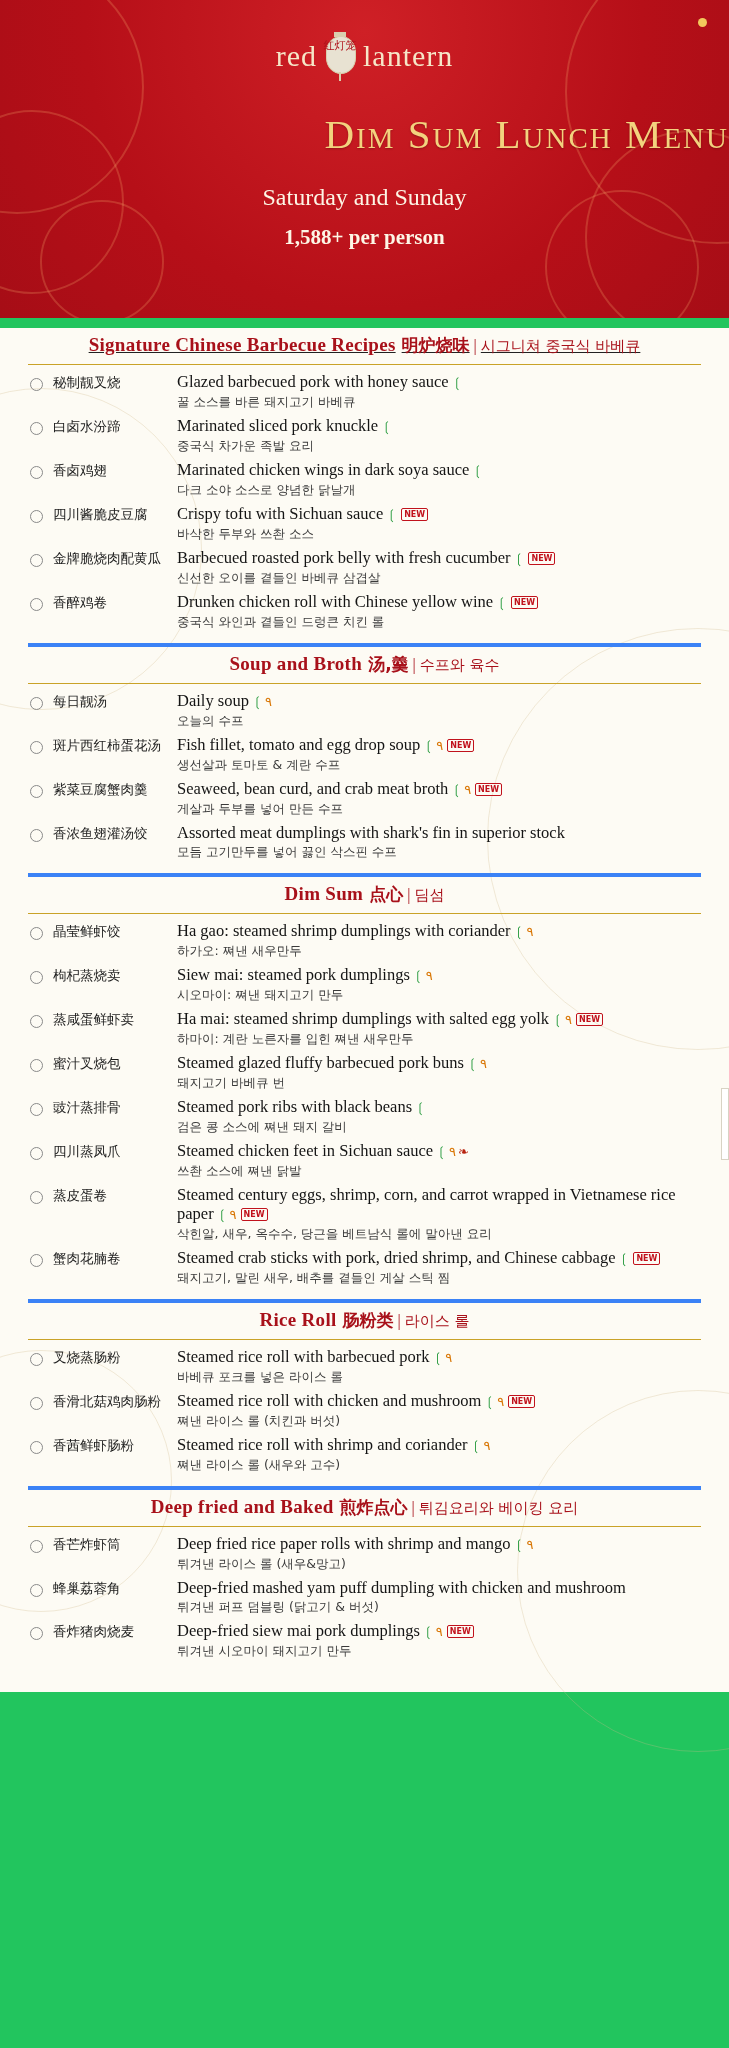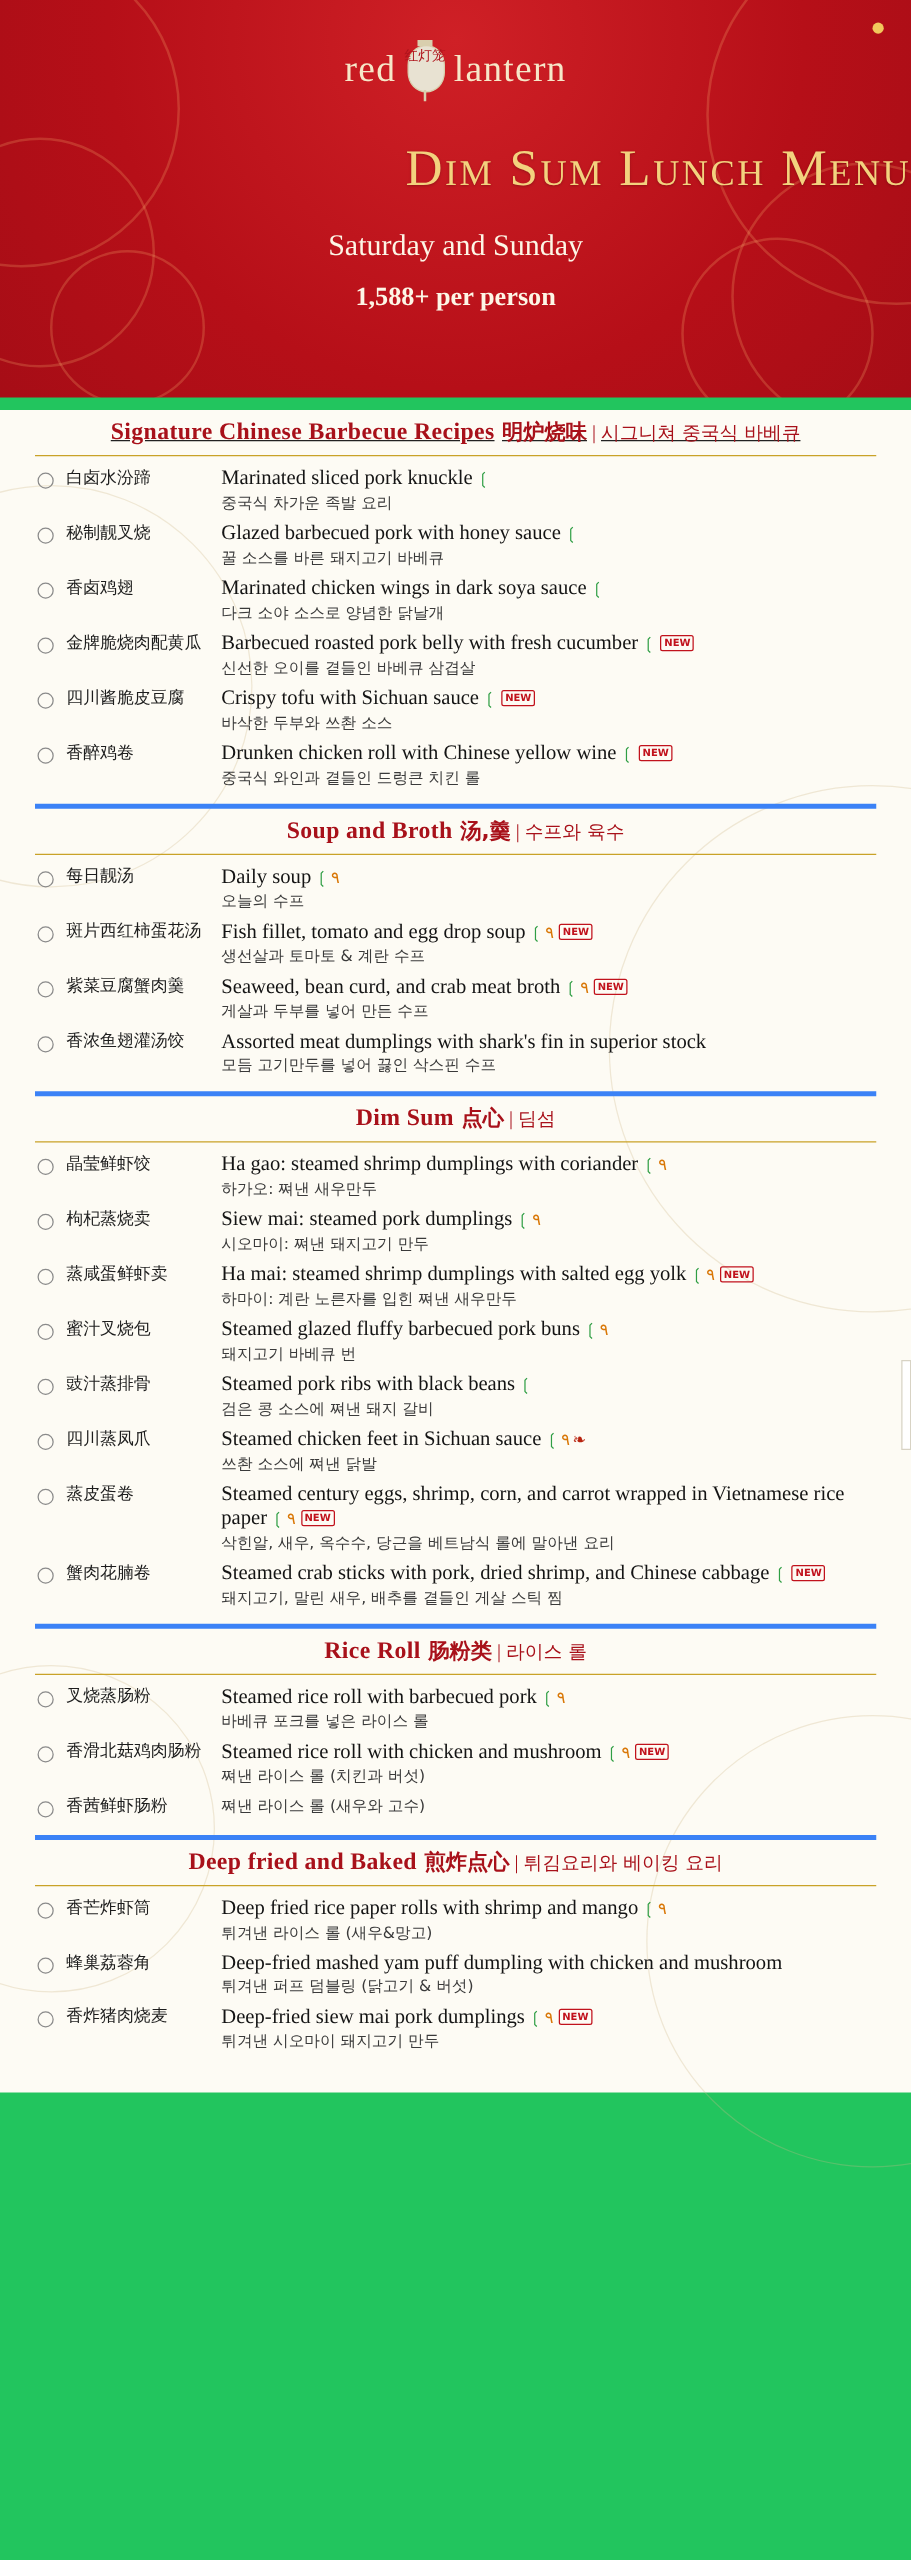--- a/index.html
+++ b/index.html
@@ -297,56 +297,56 @@
     <div class="bg-circle bc2"></div>
     <div class="bg-circle bc3"></div>
     <div class="bg-circle bc4"></div>
 
     <div id="sections-root">
         <div class="section">
           <div class="section-head first"><span class="en">Signature Chinese Barbecue Recipes</span><span class="cn">明炉烧味</span><span class="sep">|</span><span class="kr">시그니쳐 중국식 바베큐</span></div>
           <div class="items">
             <div class="item">
               <div class="circle"></div>
+              <div class="cn-name">秘制靓叉烧</div>
+              <div class="desc">
+                <div class="en"><span>Glazed barbecued pork with honey sauce</span><span class="tags"><span class="tag-veg">❲</span></span></div>
+                <div class="kr">꿀 소스를 바른 돼지고기 바베큐</div>
+              </div>
+            </div>
+            <div class="item">
+              <div class="circle"></div>
               <div class="cn-name">白卤水汾蹄</div>
               <div class="desc">
                 <div class="en"><span>Marinated sliced pork knuckle</span><span class="tags"><span class="tag-veg">❲</span></span></div>
                 <div class="kr">중국식 차가운 족발 요리</div>
               </div>
             </div>
             <div class="item">
               <div class="circle"></div>
-              <div class="cn-name">秘制靓叉烧</div>
-              <div class="desc">
-                <div class="en"><span>Glazed barbecued pork with honey sauce</span><span class="tags"><span class="tag-veg">❲</span></span></div>
-                <div class="kr">꿀 소스를 바른 돼지고기 바베큐</div>
-              </div>
-            </div>
-            <div class="item">
-              <div class="circle"></div>
               <div class="cn-name">香卤鸡翅</div>
               <div class="desc">
                 <div class="en"><span>Marinated chicken wings in dark soya sauce</span><span class="tags"><span class="tag-veg">❲</span></span></div>
                 <div class="kr">다크 소야 소스로 양념한 닭날개</div>
               </div>
             </div>
             <div class="item">
               <div class="circle"></div>
+              <div class="cn-name">四川酱脆皮豆腐</div>
+              <div class="desc">
+                <div class="en"><span>Crispy tofu with Sichuan sauce</span><span class="tags"><span class="tag-veg">❲</span><span class="tag-new">NEW</span></span></div>
+                <div class="kr">바삭한 두부와 쓰촨 소스</div>
+              </div>
+            </div>
+            <div class="item">
+              <div class="circle"></div>
               <div class="cn-name">金牌脆烧肉配黄瓜</div>
               <div class="desc">
                 <div class="en"><span>Barbecued roasted pork belly with fresh cucumber</span><span class="tags"><span class="tag-veg">❲</span><span class="tag-new">NEW</span></span></div>
                 <div class="kr">신선한 오이를 곁들인 바베큐 삼겹살</div>
-              </div>
-            </div>
-            <div class="item">
-              <div class="circle"></div>
-              <div class="cn-name">四川酱脆皮豆腐</div>
-              <div class="desc">
-                <div class="en"><span>Crispy tofu with Sichuan sauce</span><span class="tags"><span class="tag-veg">❲</span><span class="tag-new">NEW</span></span></div>
-                <div class="kr">바삭한 두부와 쓰촨 소스</div>
               </div>
             </div>
             <div class="item">
               <div class="circle"></div>
               <div class="cn-name">香醉鸡卷</div>
               <div class="desc">
                 <div class="en"><span>Drunken chicken roll with Chinese yellow wine</span><span class="tags"><span class="tag-veg">❲</span><span class="tag-new">NEW</span></span></div>
                 <div class="kr">중국식 와인과 곁들인 드렁큰 치킨 롤</div>
               </div>
             </div>
@@ -474,20 +474,21 @@
               <div class="cn-name">香滑北菇鸡肉肠粉</div>
               <div class="desc">
                 <div class="en"><span>Steamed rice roll with chicken and mushroom</span><span class="tags"><span class="tag-veg">❲</span><span class="tag-chili">٩</span><span class="tag-new">NEW</span></span></div>
                 <div class="kr">쪄낸 라이스 롤 (치킨과 버섯)</div>
               </div>
             </div>
             <div class="item">
               <div class="circle"></div>
               <div class="cn-name">香茜鲜虾肠粉</div>
               <div class="desc">
+                <div class="en"><span>Steamed rice roll with shrimp and coriander</span><span class="tags"><span class="tag-veg">❲</span><span class="tag-chili">٩</span></span></div>
                 <div class="kr">쪄낸 라이스 롤 (새우와 고수)</div>
               </div>
             </div>
           </div>
         </div>
         <div class="section">
           <div class="section-head"><span class="en">Deep fried and Baked</span><span class="cn">煎炸点心</span><span class="sep">|</span><span class="kr">튀김요리와 베이킹 요리</span></div>
           <div class="items">
             <div class="item">
               <div class="circle"></div>

